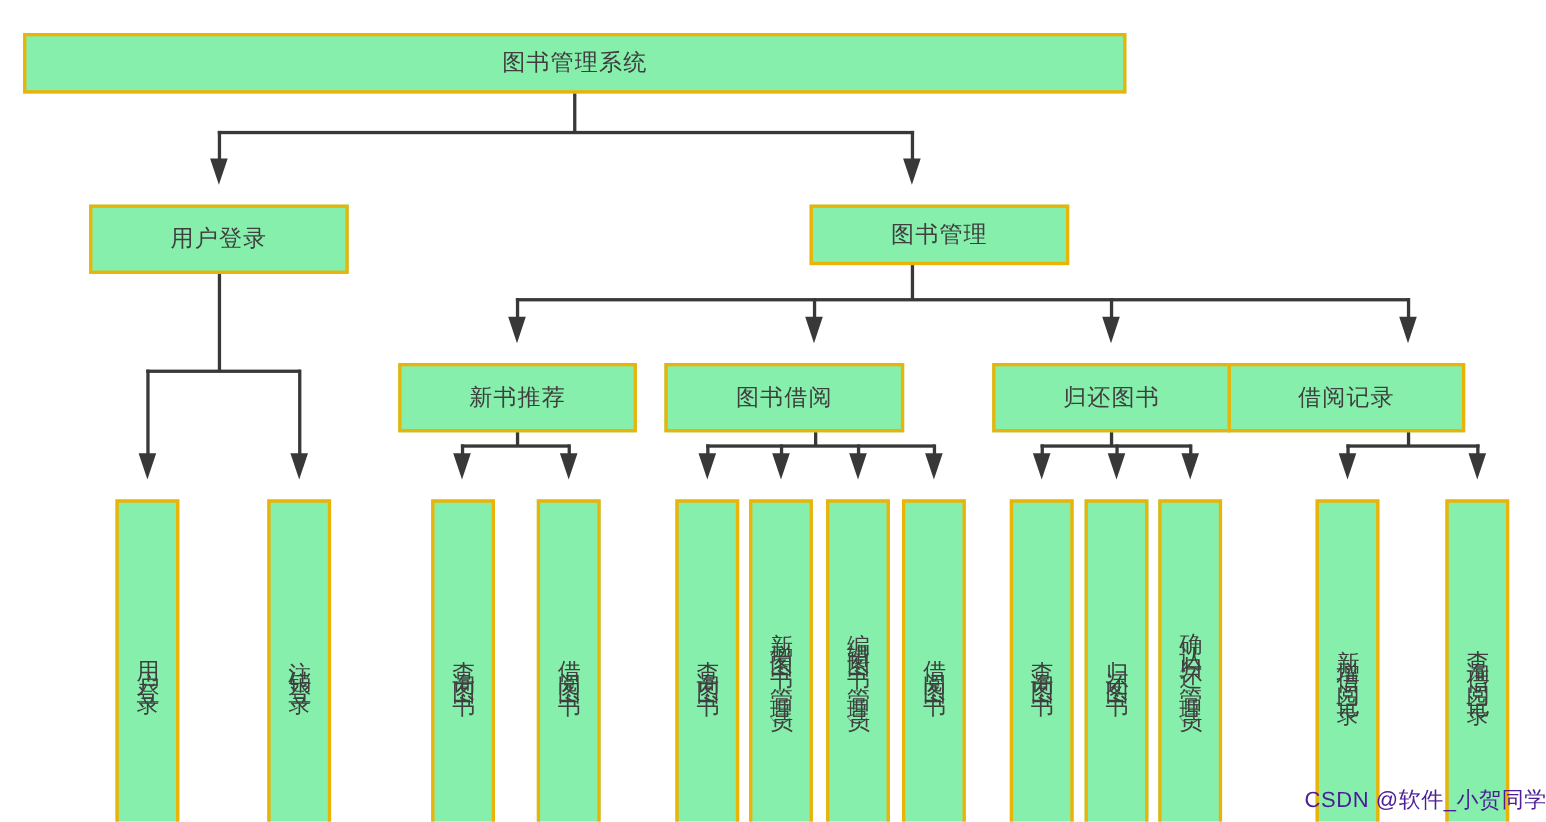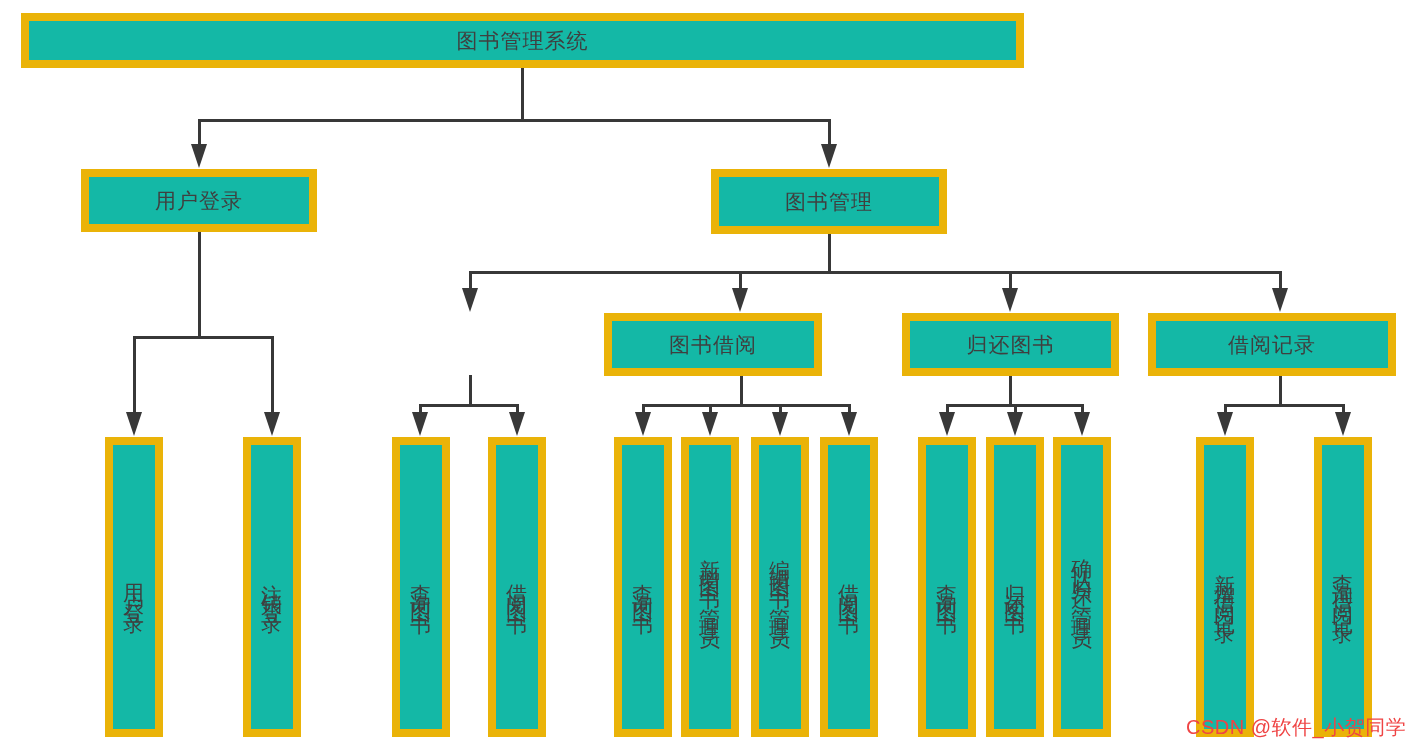--- a/index.html
+++ b/index.html
@@ -1,56 +1,58 @@
 <!DOCTYPE html>
 <html><head>
 <meta charset="utf-8">
 <style>
   html,body{margin:0;padding:0;background:#fff;}
   #stage{
     position:relative;width:1405px;height:747px;background:#ffffff;
     font-family:"Liberation Sans","DejaVu Sans",sans-serif;overflow:hidden;
   }
   .node{
-    position:absolute;box-sizing:border-box;background:#14b8a6;
-    border:8px solid #eab308;color:#3f3f3f;
+    position:absolute;box-sizing:border-box;background:#86efac;
+    border:3px solid #eab308;color:#3f3f3f;
     display:flex;align-items:center;justify-content:center;
     font-size:21px;line-height:1.2;letter-spacing:1px;
     z-index:2;
+    margin-top:17px;
   }
   .vnode{
     writing-mode:vertical-rl;text-orientation:mixed;
     letter-spacing:10px;font-size:21px;
   }
   .cl{position:absolute;background:#383838;z-index:1;}
   .cl.v{width:2.5px;}
   .cl.h{height:2.5px;}
   .arrow{
     position:absolute;width:0;height:0;z-index:1;
     border-left:8px solid transparent;border-right:8px solid transparent;
     border-top:24px solid #383838;
   }
   #watermark{
     position:absolute;left:1186px;top:714px;z-index:5;
-    font-size:20px;color:#ef4444;white-space:nowrap;letter-spacing:0.5px;
+    font-size:20px;color:#4c1d95;white-space:nowrap;letter-spacing:0.5px;
   }
 </style>
 </head>
 <body>
 
 <div id="stage">
 
   <div class="node" style="left:21px;top:13px;width:1003px;height:55px">图书管理系统</div>
 
   <div class="node" style="left:81px;top:169px;width:236px;height:63px">用户登录</div>
-  <div class="node" style="left:711px;top:169px;width:236px;height:65px">图书管理</div>
+  <div class="node" style="left:736px;top:169px;width:236px;height:55px">图书管理</div>
 
+  <div class="node" style="left:362px;top:313px;width:217px;height:63px">新书推荐</div>
   <div class="node" style="left:604px;top:313px;width:218px;height:63px">图书借阅</div>
   <div class="node" style="left:902px;top:313px;width:217px;height:63px">归还图书</div>
-  <div class="node" style="left:1148px;top:313px;width:248px;height:63px">借阅记录</div>
+  <div class="node" style="left:1116px;top:313px;width:216px;height:63px">借阅记录</div>
 
   <div class="node vnode" style="left:105px;top:437px;width:58px;height:300px">用户登录</div>
   <div class="node vnode" style="left:243px;top:437px;width:58px;height:300px">注销登录</div>
 
   <div class="node vnode" style="left:392px;top:437px;width:58px;height:300px">查询图书</div>
   <div class="node vnode" style="left:488px;top:437px;width:58px;height:300px">借阅图书</div>
 
   <div class="node vnode" style="left:614px;top:437px;width:58px;height:300px">查询图书</div>
   <div class="node vnode" style="left:681px;top:437px;width:58px;height:300px">新增图书（管理员）</div>
   <div class="node vnode" style="left:751px;top:437px;width:58px;height:300px">编辑图书（管理员）</div>

